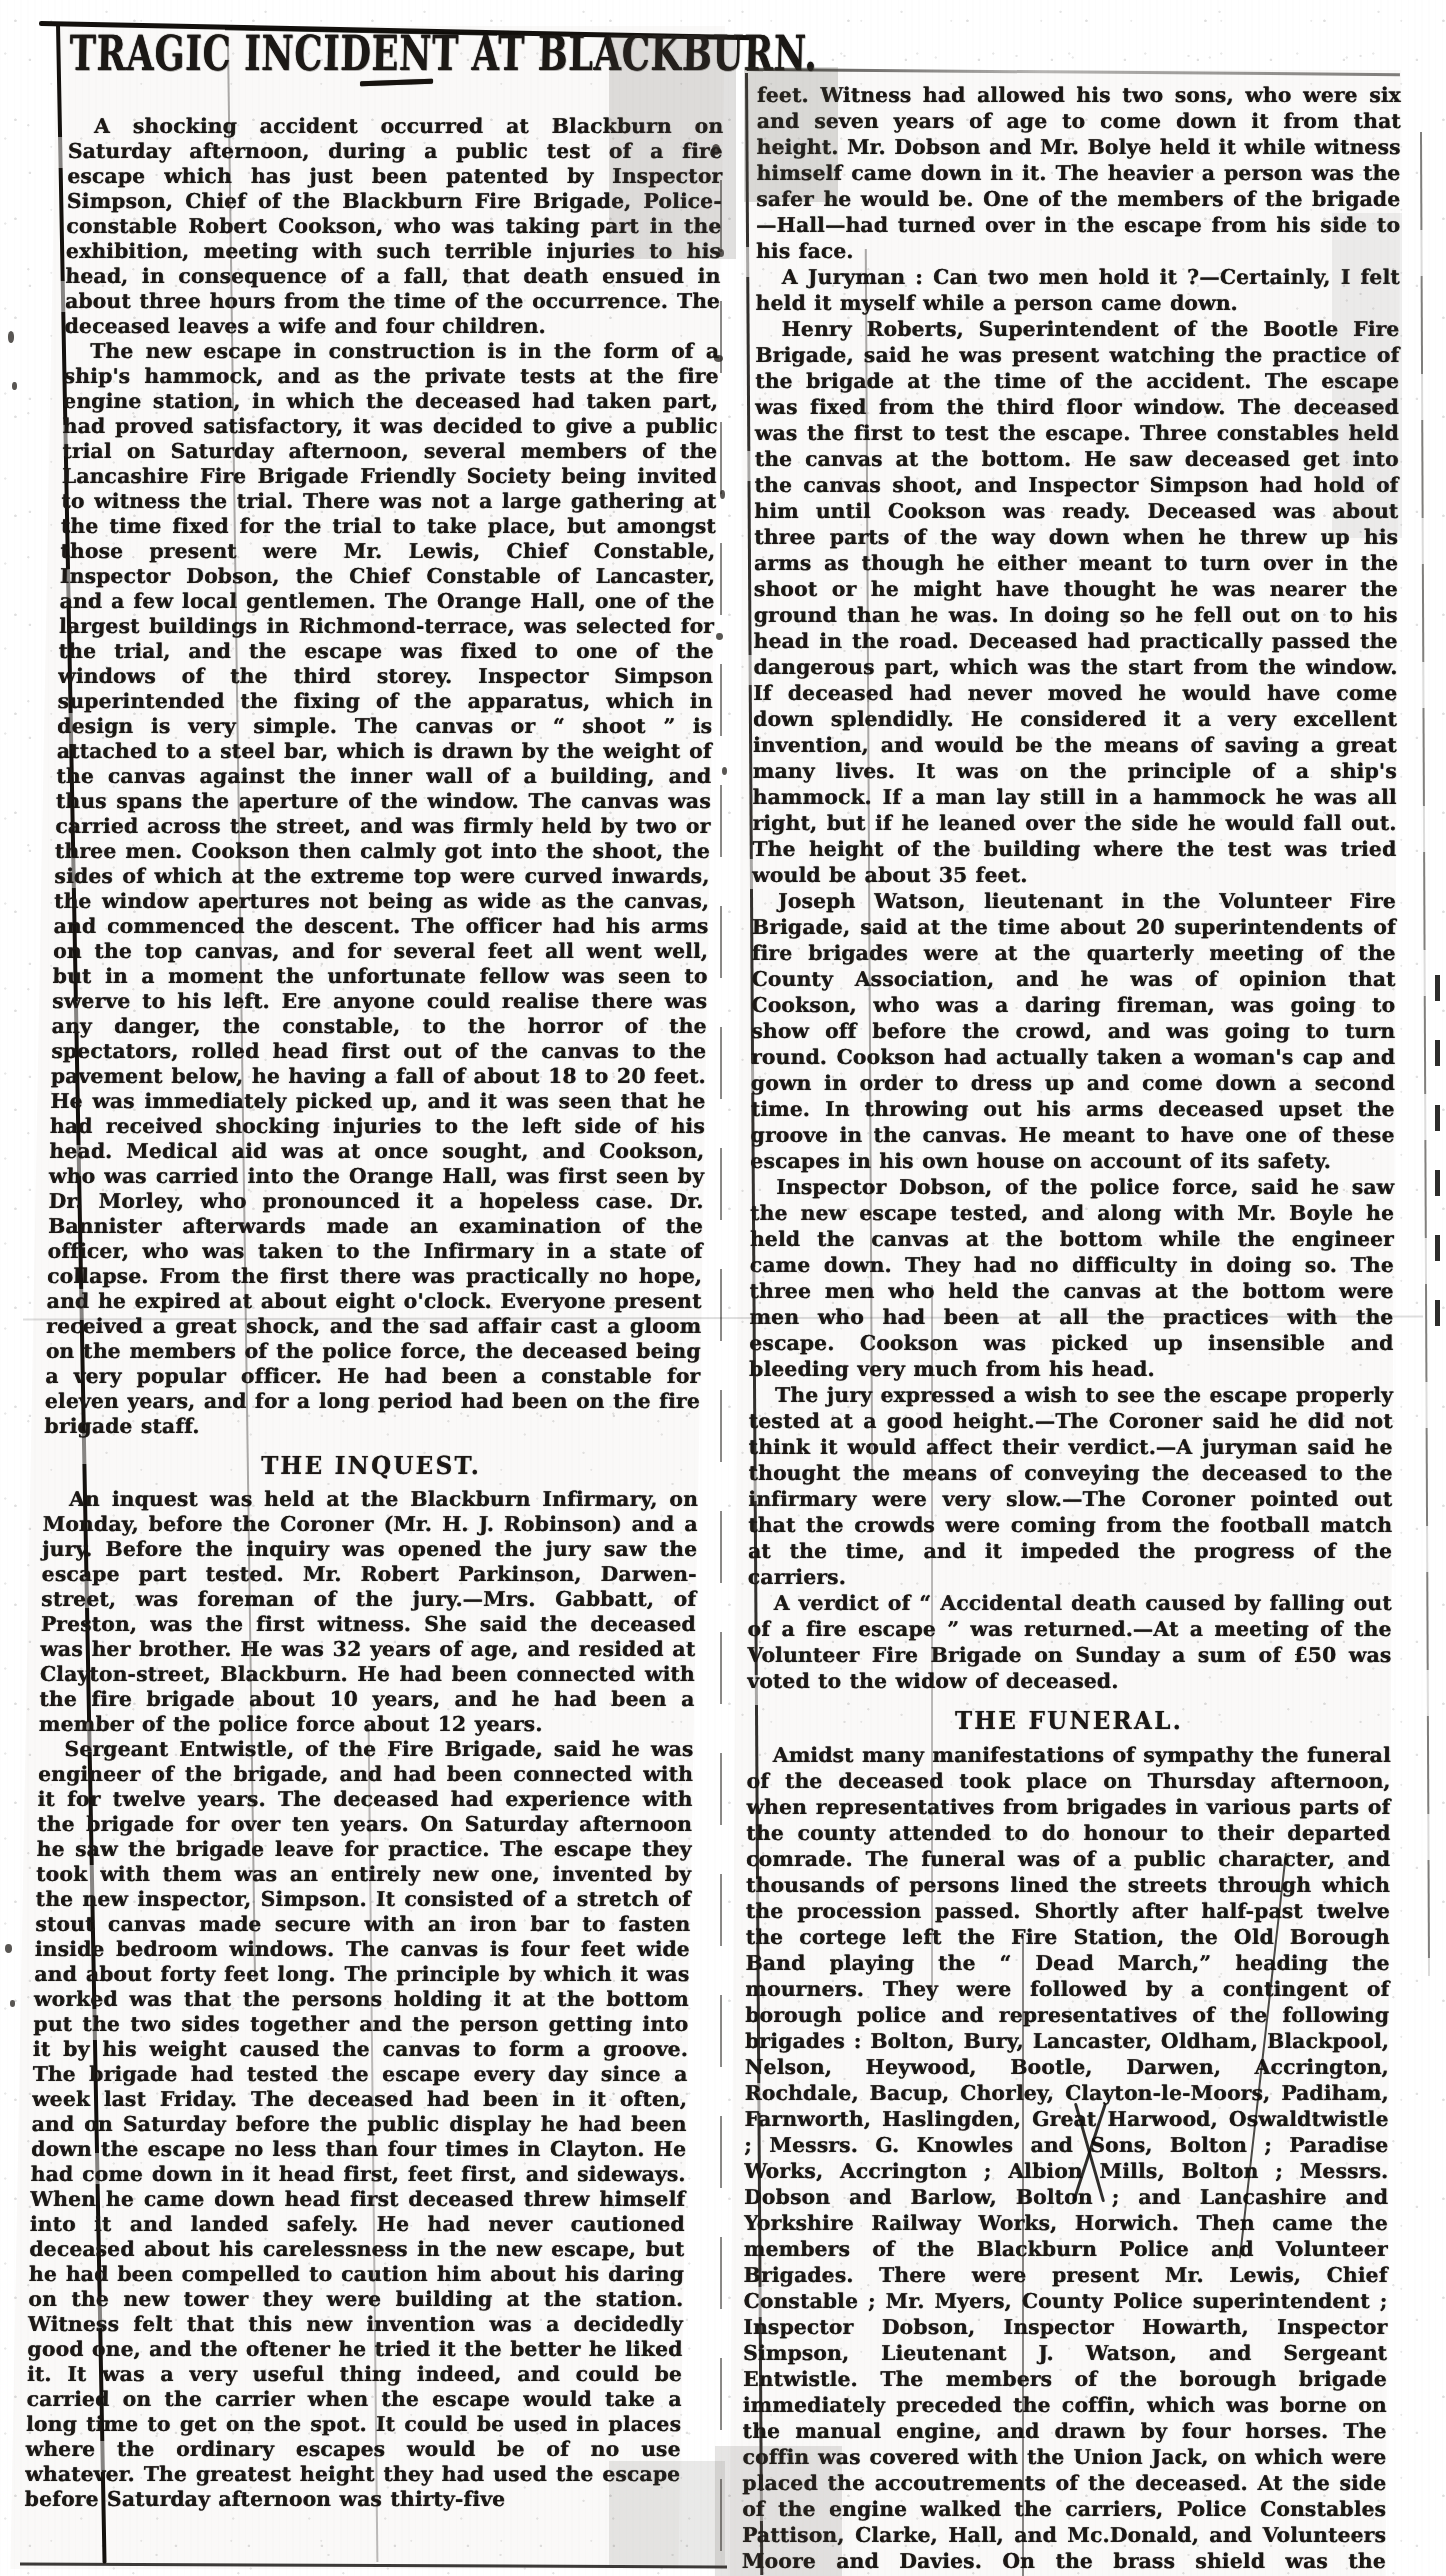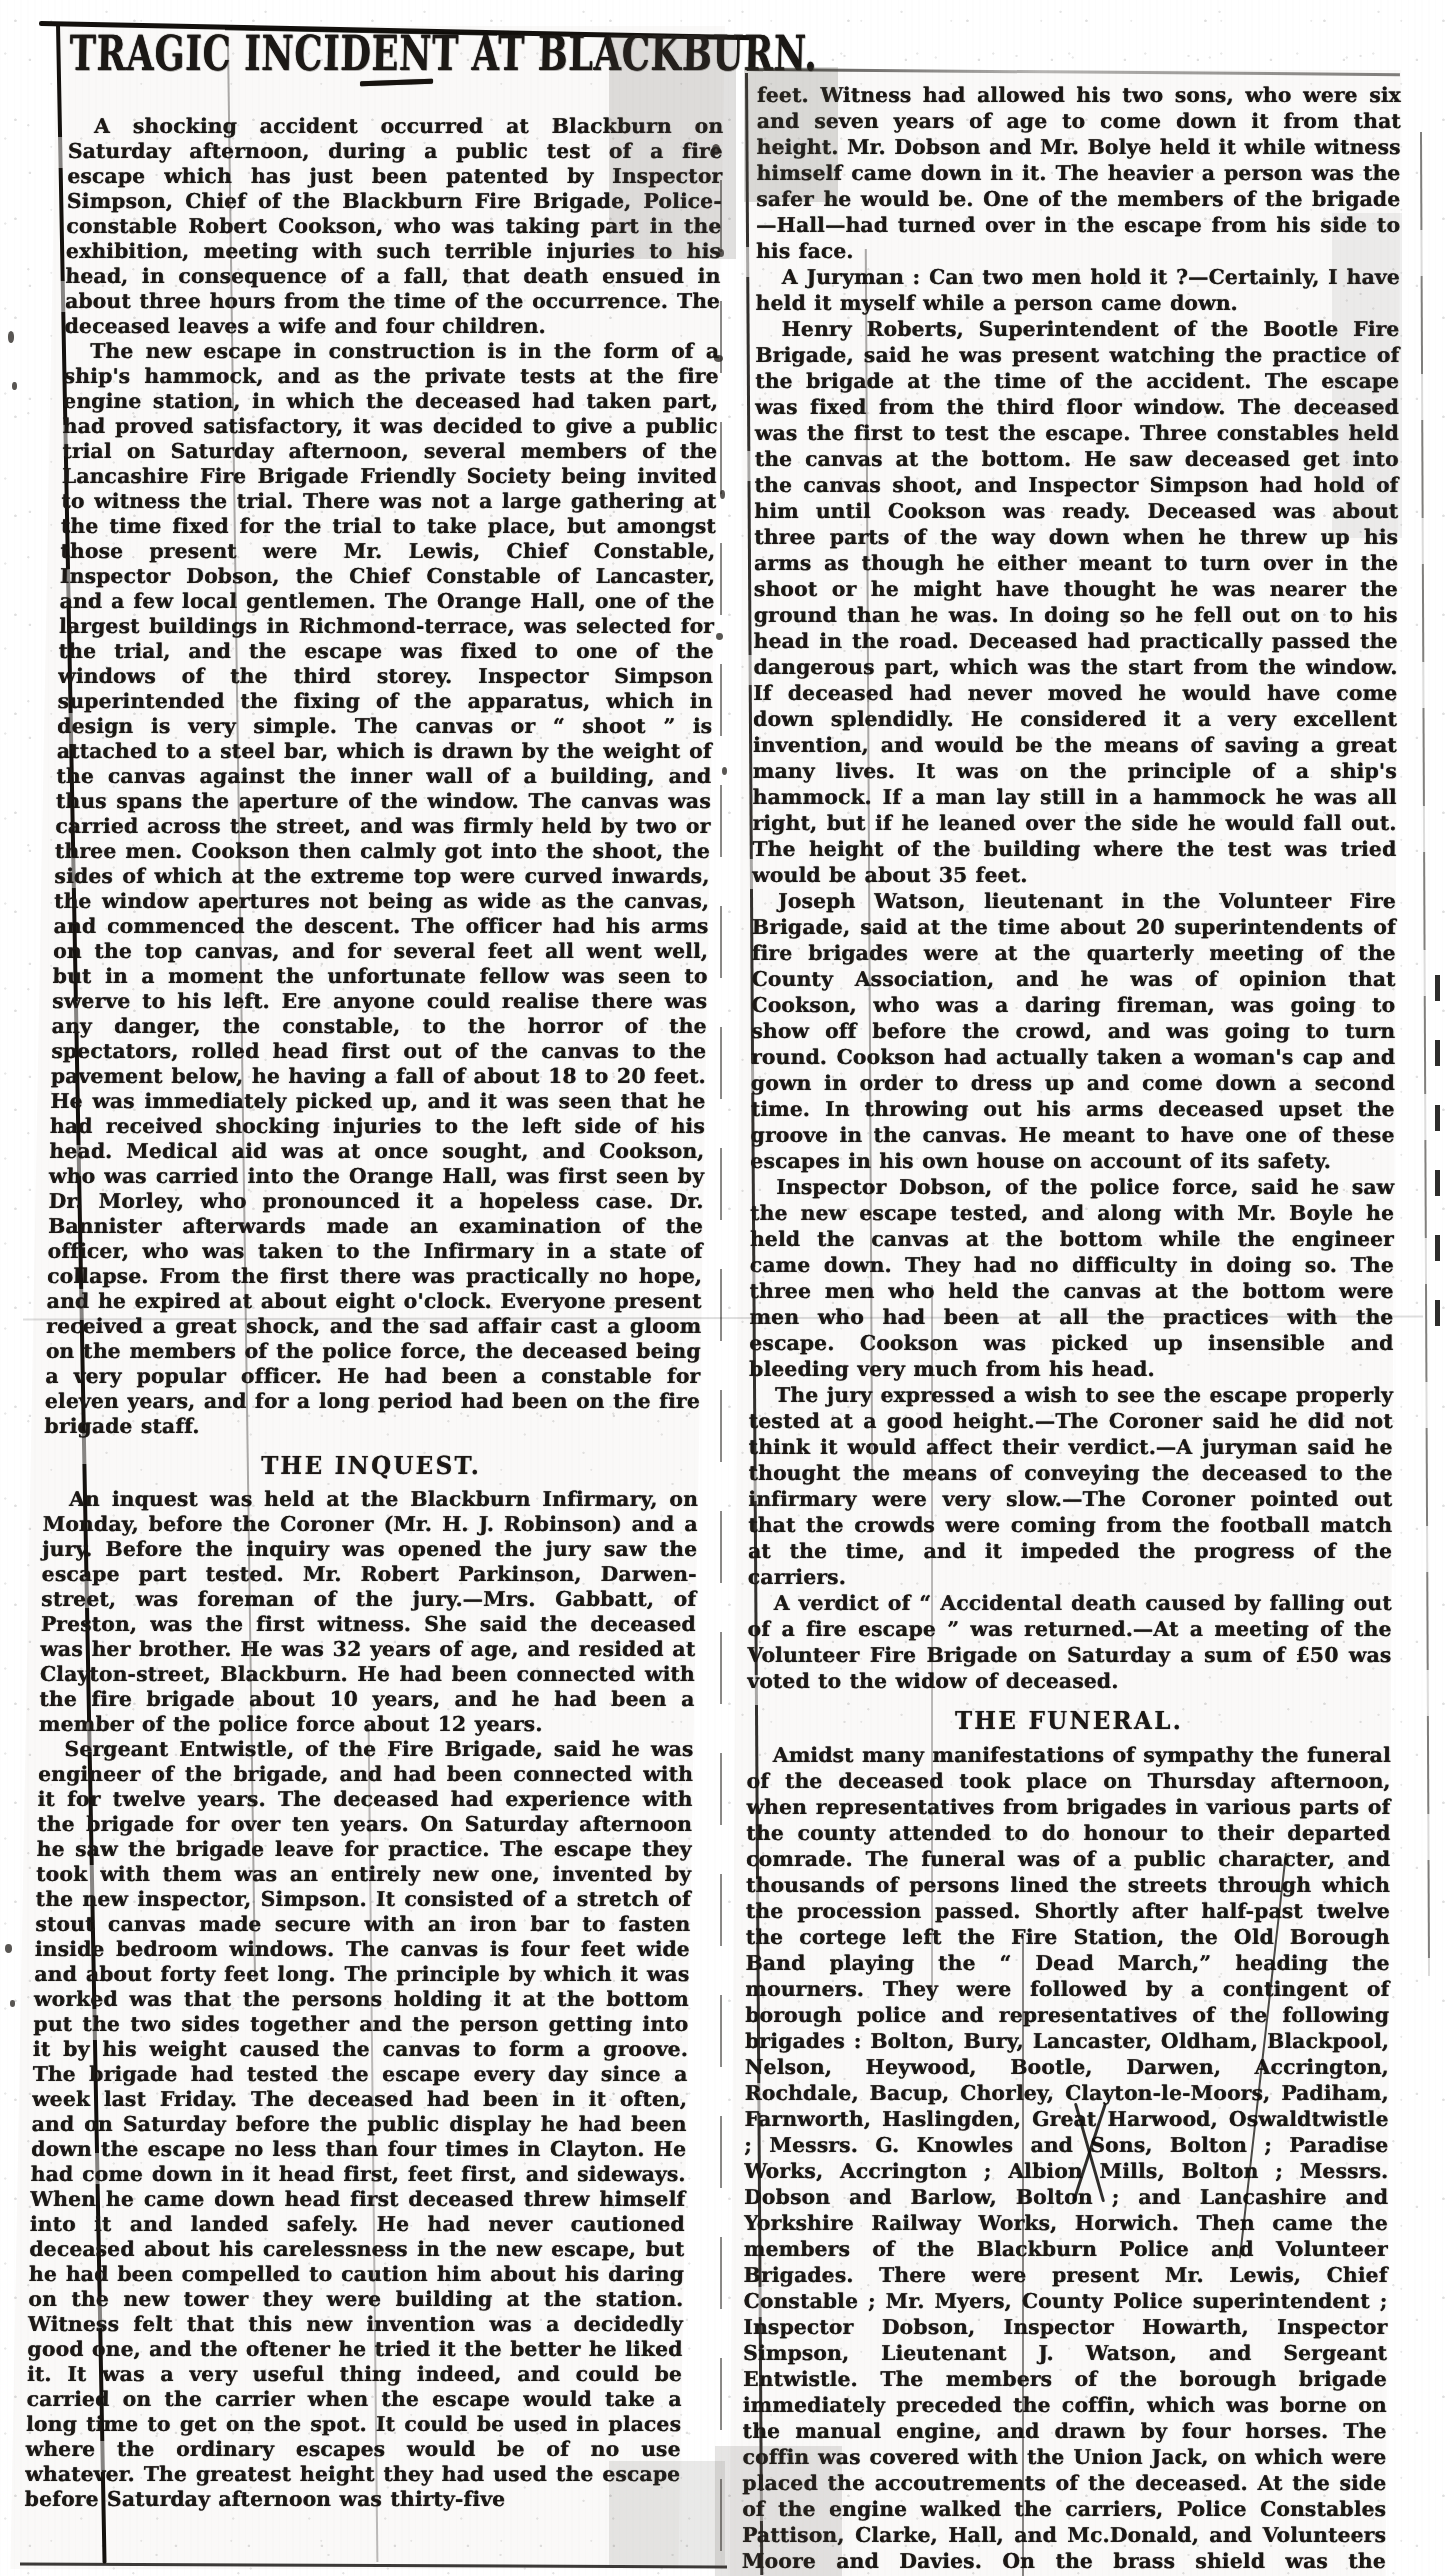--- a/index.html
+++ b/index.html
@@ -136,26 +136,26 @@
     <div class="headline-rule"></div>
     <p class="body indent">A shocking accident occurred at Blackburn on Saturday afternoon, during a public test of a fire escape which has just been patented by Inspector Simpson, Chief of the Blackburn Fire Brigade, Police-constable Robert Cookson, who was taking part in the exhibition, meeting with such terrible injuries to his head, in consequence of a fall, that death ensued in about three hours from the time of the occurrence. The deceased leaves a wife and four children.</p>
     <p class="body indent">The new escape in construction is in the form of a ship's hammock, and as the private tests at the fire engine station, in which the deceased had taken part, had proved satisfactory, it was decided to give a public trial on Saturday afternoon, several members of the Lancashire Fire Brigade Friendly Society being invited to witness the trial. There was not a large gathering at the time fixed for the trial to take place, but amongst those present were Mr. Lewis, Chief Constable, Inspector Dobson, the Chief Constable of Lancaster, and a few local gentlemen. The Orange Hall, one of the largest buildings in Richmond-terrace, was selected for the trial, and the escape was fixed to one of the windows of the third storey. Inspector Simpson superintended the fixing of the apparatus, which in design is very simple. The canvas or “ shoot ” is attached to a steel bar, which is drawn by the weight of the canvas against the inner wall of a building, and thus spans the aperture of the window. The canvas was carried across the street, and was firmly held by two or three men. Cookson then calmly got into the shoot, the sides of which at the extreme top were curved inwards, the window apertures not being as wide as the canvas, and commenced the descent. The officer had his arms on the top canvas, and for several feet all went well, but in a moment the unfortunate fellow was seen to swerve to his left. Ere anyone could realise there was any danger, the constable, to the horror of the spectators, rolled head first out of the canvas to the pavement below, he having a fall of about 18 to 20 feet. He was immediately picked up, and it was seen that he had received shocking injuries to the left side of his head. Medical aid was at once sought, and Cookson, who was carried into the Orange Hall, was first seen by Dr. Morley, who pronounced it a hopeless case. Dr. Bannister afterwards made an examination of the officer, who was taken to the Infirmary in a state of collapse. From the first there was practically no hope, and he expired at about eight o'clock. Everyone present received a great shock, and the sad affair cast a gloom on the members of the police force, the deceased being a very popular officer. He had been a constable for eleven years, and for a long period had been on the fire brigade staff.</p>
     <h2 class="subhead">THE INQUEST.</h2>
     <p class="body indent">An inquest was held at the Blackburn Infirmary, on Monday, before the Coroner (Mr. H. J. Robinson) and a jury. Before the inquiry was opened the jury saw the escape part tested. Mr. Robert Parkinson, Darwen-street, was foreman of the jury.—Mrs. Gabbatt, of Preston, was the first witness. She said the deceased was her brother. He was 32 years of age, and resided at Clayton-street, Blackburn. He had been connected with the fire brigade about 10 years, and he had been a member of the police force about 12 years.</p>
     <p class="body indent">Sergeant Entwistle, of the Fire Brigade, said he was engineer of the brigade, and had been connected with it for twelve years. The deceased had experience with the brigade for over ten years. On Saturday afternoon he saw the brigade leave for practice. The escape they took with them was an entirely new one, invented by the new inspector, Simpson. It consisted of a stretch of stout canvas made secure with an iron bar to fasten inside bedroom windows. The canvas is four feet wide and about forty feet long. The principle by which it was worked was that the persons holding it at the bottom put the two sides together and the person getting into it by his weight caused the canvas to form a groove. The brigade had tested the escape every day since a week last Friday. The deceased had been in it often, and on Saturday before the public display he had been down the escape no less than four times in Clayton. He had come down in it head first, feet first, and sideways. When he came down head first deceased threw himself into it and landed safely. He had never cautioned deceased about his carelessness in the new escape, but he had been compelled to caution him about his daring on the new tower they were building at the station. Witness felt that this new invention was a decidedly good one, and the oftener he tried it the better he liked it. It was a very useful thing indeed, and could be carried on the carrier when the escape would take a long time to get on the spot. It could be used in places where the ordinary escapes would be of no use whatever. The greatest height they had used the escape before Saturday afternoon was thirty-five</p>
   </div>
 
   <div class="col col-right">
     <p class="body noindent">feet. Witness had allowed his two sons, who were six and seven years of age to come down it from that height. Mr. Dobson and Mr. Bolye held it while witness himself came down in it. The heavier a person was the safer he would be. One of the members of the brigade —Hall—had turned over in the escape from his side to his face.</p>
-    <p class="body indent">A Juryman : Can two men hold it ?—Certainly, I have held it myself while a person came down.</p>
+    <p class="body indent">A Juryman : Can two men hold it ?—Certainly, I felt held it myself while a person came down.</p>
     <p class="body indent">Henry Roberts, Superintendent of the Bootle Fire Brigade, said he was present watching the practice of the brigade at the time of the accident. The escape was fixed from the third floor window. The deceased was the first to test the escape. Three constables held the canvas at the bottom. He saw deceased get into the canvas shoot, and Inspector Simpson had hold of him until Cookson was ready. Deceased was about three parts of the way down when he threw up his arms as though he either meant to turn over in the shoot or he might have thought he was nearer the ground than he was. In doing so he fell out on to his head in the road. Deceased had practically passed the dangerous part, which was the start from the window. If deceased had never moved he would have come down splendidly. He considered it a very excellent invention, and would be the means of saving a great many lives. It was on the principle of a ship's hammock. If a man lay still in a hammock he was all right, but if he leaned over the side he would fall out. The height of the building where the test was tried would be about 35 feet.</p>
     <p class="body indent">Joseph Watson, lieutenant in the Volunteer Fire Brigade, said at the time about 20 superintendents of fire brigades were at the quarterly meeting of the County Association, and he was of opinion that Cookson, who was a daring fireman, was going to show off before the crowd, and was going to turn round. Cookson had actually taken a woman's cap and gown in order to dress up and come down a second time. In throwing out his arms deceased upset the groove in the canvas. He meant to have one of these escapes in his own house on account of its safety.</p>
     <p class="body indent">Inspector Dobson, of the police force, said he saw the new escape tested, and along with Mr. Boyle he held the canvas at the bottom while the engineer came down. They had no difficulty in doing so. The three men who held the canvas at the bottom were men who had been at all the practices with the escape. Cookson was picked up insensible and bleeding very much from his head.</p>
     <p class="body indent">The jury expressed a wish to see the escape properly tested at a good height.—The Coroner said he did not think it would affect their verdict.—A juryman said he thought the means of conveying the deceased to the infirmary were very slow.—The Coroner pointed out that the crowds were coming from the football match at the time, and it impeded the progress of the carriers.</p>
-    <p class="body indent">A verdict of “ Accidental death caused by falling out of a fire escape ” was returned.—At a meeting of the Volunteer Fire Brigade on Saturday a sum of £50 was voted to the widow of deceased.</p>
+    <p class="body indent">A verdict of “ Accidental death caused by falling out of a fire escape ” was returned.—At a meeting of the Volunteer Fire Brigade on Sunday a sum of £50 was voted to the widow of deceased.</p>
     <h2 class="subhead">THE FUNERAL.</h2>
     <p class="body indent">Amidst many manifestations of sympathy the funeral of the deceased took place on Thursday afternoon, when representatives from brigades in various parts of the county attended to do honour to their departed comrade. The funeral was of a public character, and thousands of persons lined the streets through which the procession passed. Shortly after half-past twelve the cortege left the Fire Station, the Old Borough Band playing the “ Dead March,” heading the mourners. They were followed by a contingent of borough police and representatives of the following brigades : Bolton, Bury, Lancaster, Oldham, Blackpool, Nelson, Heywood, Bootle, Darwen, Accrington, Rochdale, Bacup, Chorley, Clayton-le-Moors, Padiham, Farnworth, Haslingden, Great Harwood, Oswaldtwistle ; Messrs. G. Knowles and Sons, Bolton ; Paradise Works, Accrington ; Albion Mills, Bolton ; Messrs. Dobson and Barlow, Bolton ; and Lancashire and Yorkshire Railway Works, Horwich. Then came the members of the Blackburn Police and Volunteer Brigades. There were present Mr. Lewis, Chief Constable ; Mr. Myers, County Police superintendent ; Inspector Dobson, Inspector Howarth, Inspector Simpson, Lieutenant J. Watson, and Sergeant Entwistle. The members of the borough brigade immediately preceded the coffin, which was borne on the manual engine, and drawn by four horses. The coffin was covered with the Union Jack, on which were placed the accoutrements of the deceased. At the side of the engine walked the carriers, Police Constables Pattison, Clarke, Hall, and Mc.Donald, and Volunteers Moore and Davies. On the brass shield was the following</p>
   </div>
 
   <div class="patch p-headline"></div>
   <div class="patch p-feet"></div>
   <div class="patch p-gutter-bottom"></div>
   <div class="patch p-left-bottom"></div>
   <div class="patch p-right-band"></div>
 

